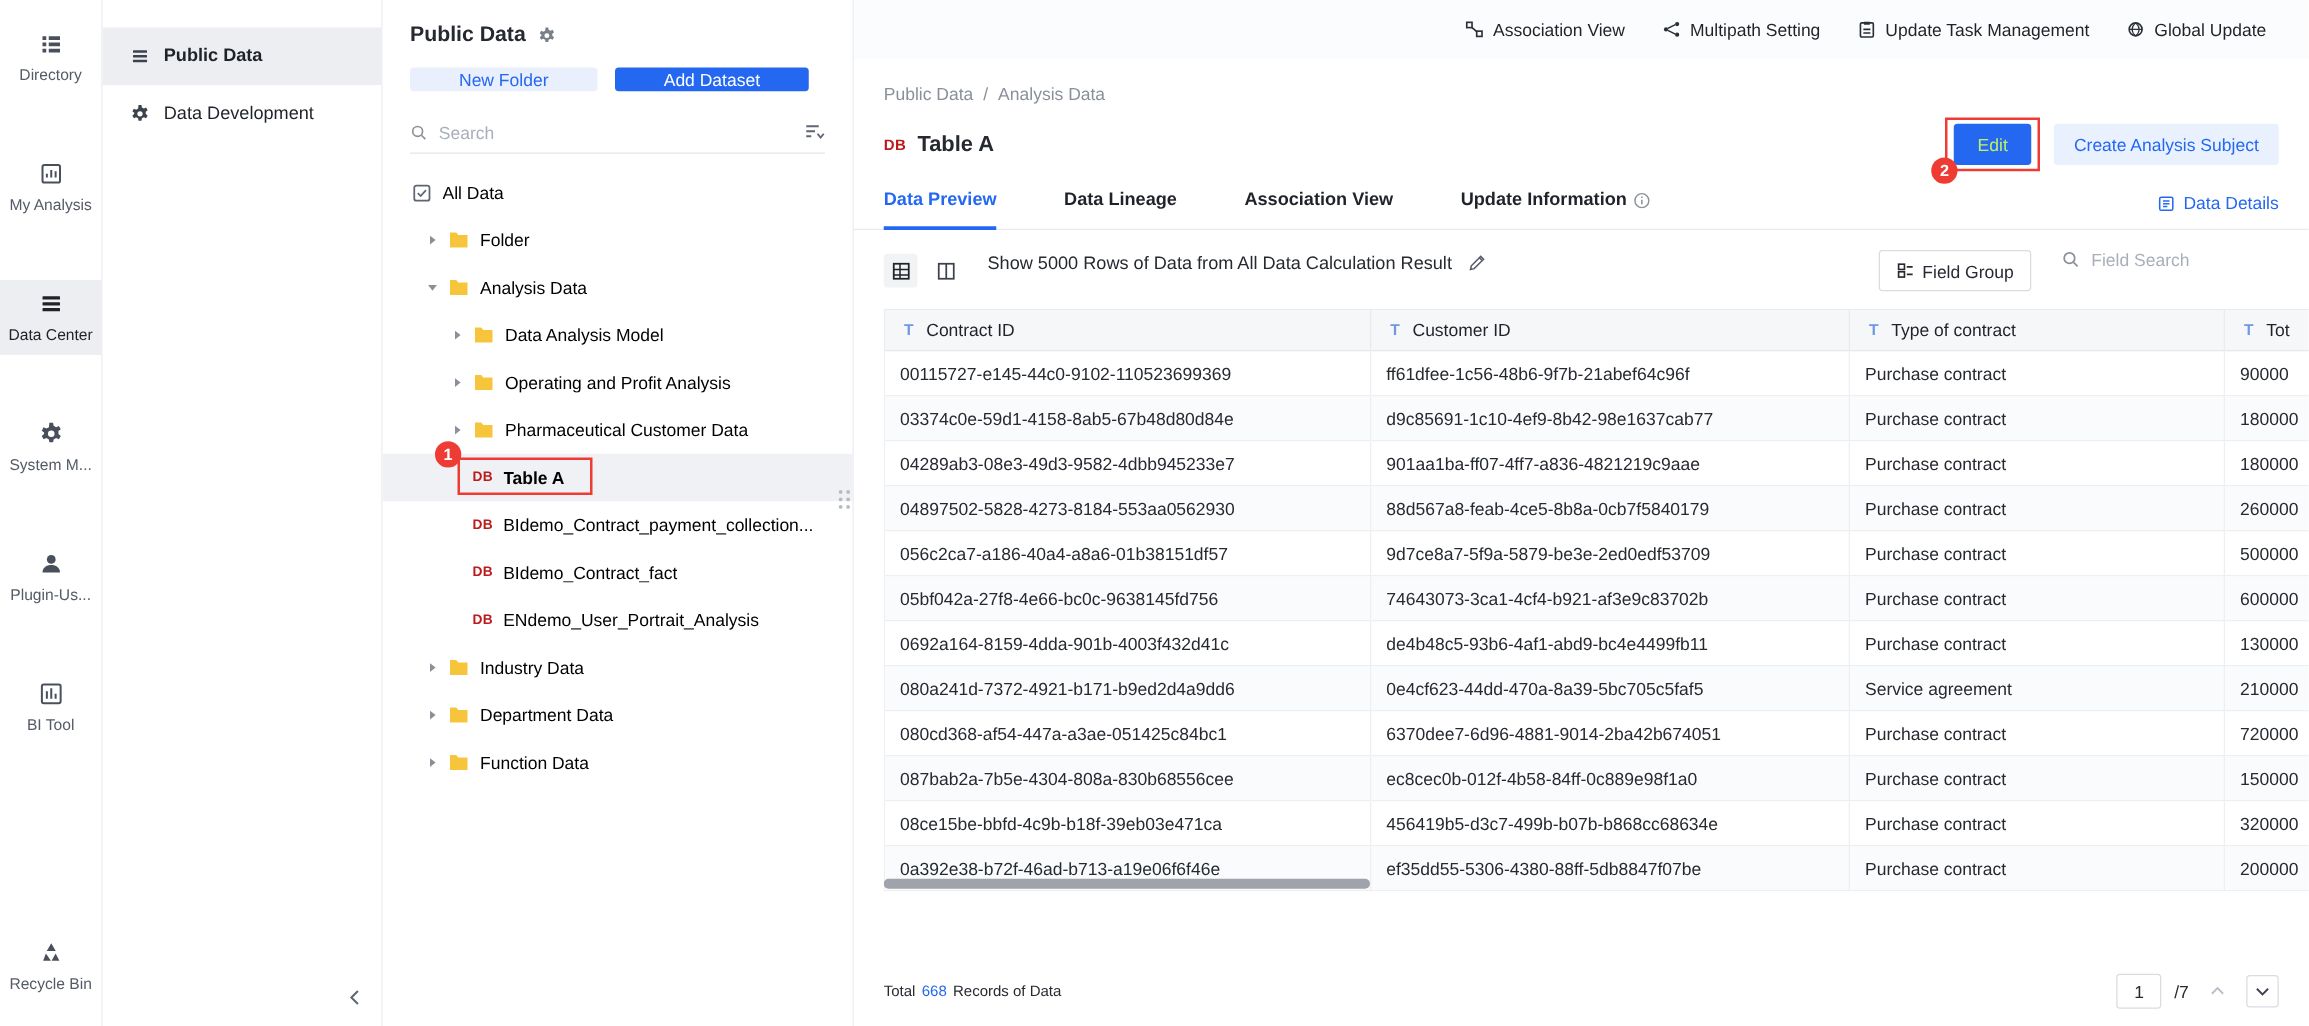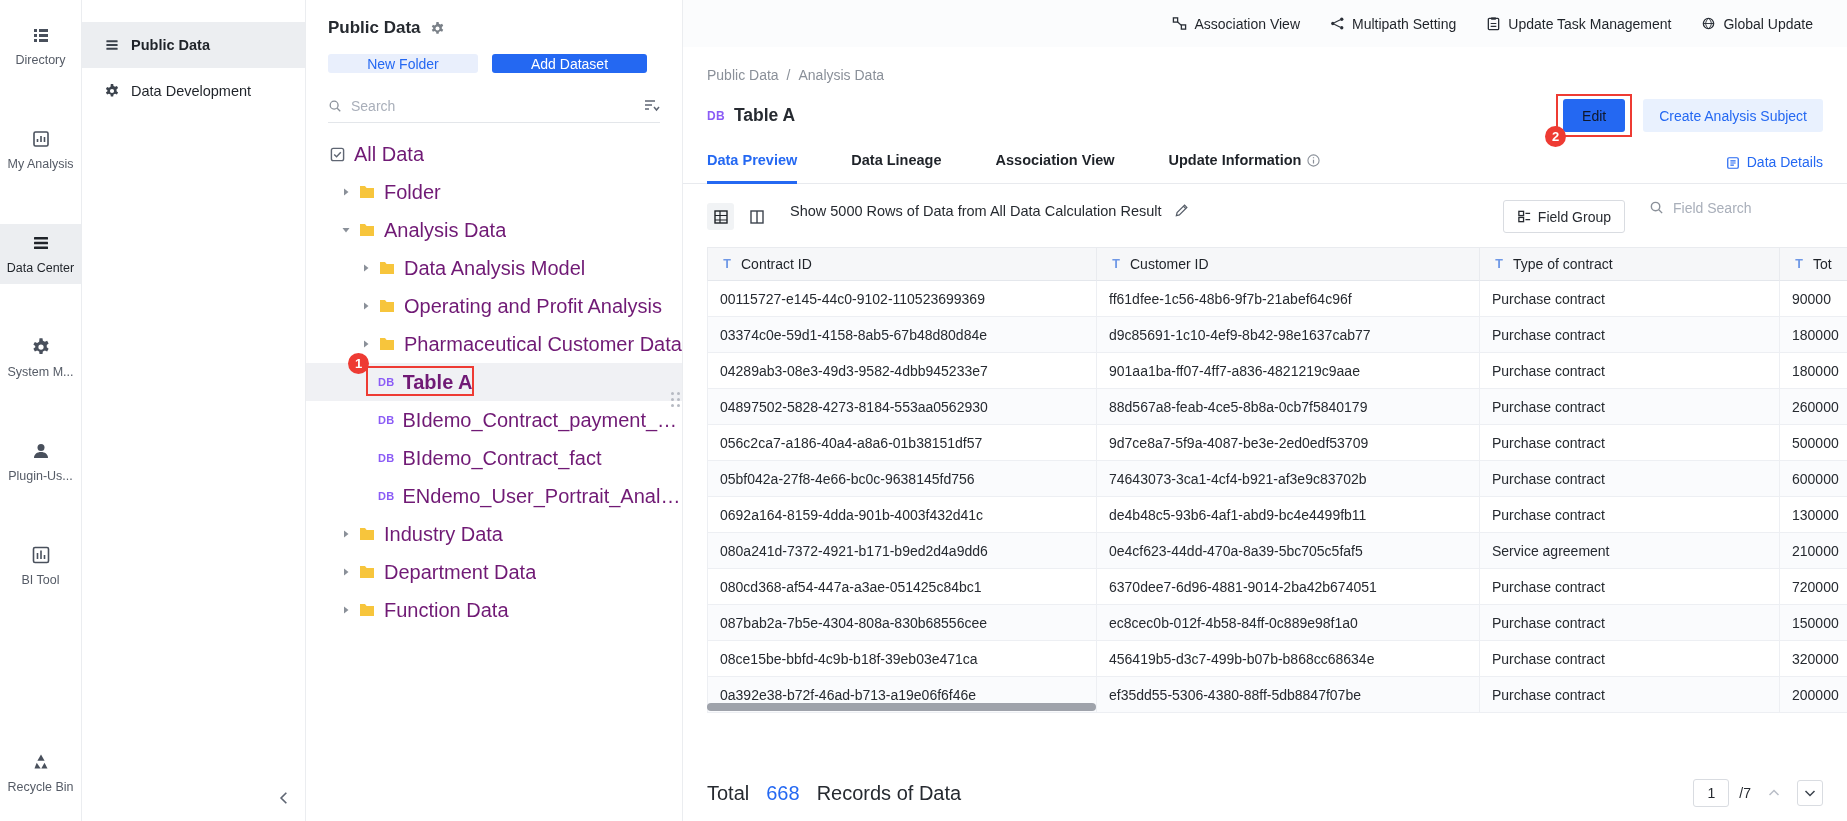--- a/index.html
+++ b/index.html
@@ -36,24 +36,24 @@
   .tree-search{display:flex;align-items:center;gap:9px;margin:0 22px 12px;border-bottom:1px solid #e3e6ea;height:34px}
   .tree-search input{border:none;outline:none;flex:1;font-size:14px;font-family:inherit;color:#262a30}
   .tree-search input::placeholder{color:#a9afba}
   .tree{flex:1}
   .trow{display:flex;align-items:center;height:38px;cursor:pointer;position:relative}
   .trow .caret{width:12px;margin-right:7px}
   .lv0{padding-left:24px}
   .lv1{padding-left:34px}
   .lv2{padding-left:54px}
   .leaf{padding-left:72px}
-  .trow .tlabel{font-size:20px;color:#701a75;white-space:nowrap;overflow:hidden;text-overflow:ellipsis}
+  .trow .tlabel{font-size:14px;color:#000000;white-space:nowrap;overflow:hidden;text-overflow:ellipsis}
   .trow.sel{background:#f0f1f4}
   .trow.sel .tlabel{font-weight:700}
-  .db{color:#8b5cf6;font-weight:700;font-size:11px;margin-right:8px;letter-spacing:.3px}
+  .db{color:#b91c1c;font-weight:700;font-size:11px;margin-right:8px;letter-spacing:.3px}
   .folder-ic,.alldata-ic{margin-right:9px}
   .resize-dots{position:absolute;right:2px;top:392px;display:grid;grid-template-columns:3px 3px;gap:3px;z-index:3}
   .resize-dots i{width:3px;height:3px;background:#b6bac2;border-radius:50%}
 
   
   .anno-rect{position:absolute;border:2px solid #ee3b33;pointer-events:none;z-index:4}
   .anno-badge{position:absolute;width:21px;height:21px;border-radius:50%;background:#ee3b33;color:#fff;font-size:13px;font-weight:700;display:flex;align-items:center;justify-content:center;z-index:5}
   .trow .anno-rect{left:60px;top:3px;width:108px;height:30px}
   .trow .anno-badge{left:42px;top:-10px}
   .anno-wrap{position:relative;display:inline-flex}
@@ -65,21 +65,21 @@
   .top-toolbar{height:47px;display:flex;align-items:center;justify-content:flex-end;gap:30px;padding-right:34px;background:#fbfcfd}
   .tool-item{display:flex;align-items:center;gap:7px;font-size:14px;color:#1f2329;cursor:pointer}
   .tool-item .icon{color:#2a2f37}
   .breadcrumb{margin:20px 0 0 24px;font-size:14px;color:#8a9099;display:flex;gap:8px}
   .crumb{cursor:pointer}
   .title-row{display:flex;align-items:center;margin:16px 24px 0;justify-content:space-between}
   .title-left{display:flex;align-items:center;gap:9px}
   .db-lg{font-size:12px;margin-right:0}
   .page-title{font-size:17.5px;font-weight:700}
   .title-actions{display:flex;align-items:center;gap:18px}
-  .btn.edit{width:62px;height:33px;background:#2468f2;color:#0f172a}
+  .btn.edit{width:62px;height:33px;background:#2468f2;color:#bef264}
   .btn.create{height:33px;padding:0 16px;background:#e9f1fe;color:#2468f2}
   .tabs-row{display:flex;align-items:flex-end;margin-top:20px;padding:0 24px;border-bottom:1px solid #e8eaee;justify-content:space-between}
   .tabs{display:flex;gap:54px}
   .tab{font-size:14.5px;font-weight:700;color:#1f2329;padding-bottom:13px;cursor:pointer;display:flex;align-items:center;gap:6px;border-bottom:3px solid transparent;margin-bottom:-1px}
   .tab.active{color:#2468f2;border-bottom-color:#2468f2}
   .data-details{color:#2468f2;font-size:14px;display:flex;gap:7px;align-items:flex-end;padding-bottom:13px;cursor:pointer}
   .controls-row{display:flex;align-items:center;margin:16px 24px 0;justify-content:space-between}
   .controls-left{display:flex;align-items:flex-start;gap:12px}
   .view-toggle{display:flex;gap:9px;margin-right:8px}
   .vt{width:27px;height:27px;display:flex;align-items:center;justify-content:center;border-radius:3px;cursor:pointer;color:#3c434d;background:#fff}
@@ -98,21 +98,21 @@
   .t-head{background:#f6f7f9;height:34px;border-left:1px solid #e9ebef;border-top:1px solid #e9ebef}
   .t-row{height:36px;background:#fff;border-left:1px solid #edeff3;cursor:default}
   .t-row:nth-child(even){background:#fafbfd}
   .th{display:flex;align-items:center;gap:7px;padding:0 12px;font-size:14px;color:#1f2329;border-right:1px solid #e9ebef;border-bottom:1px solid #e4e7ec;white-space:nowrap;overflow:hidden}
   .t-cell{display:flex;align-items:center;padding:0 12px;font-size:14px;color:#262a30;border-right:1px solid #edeff3;border-bottom:1px solid #edeff3;white-space:nowrap;overflow:hidden}
   .ft-icon{color:#6f98e6;font-weight:700;font-size:12.5px;width:14px;display:inline-flex;justify-content:center;cursor:pointer}
   .hscroll{position:absolute;left:0;bottom:2px;width:389px;height:8px;border-radius:4px;background:#8e939c;opacity:.85;cursor:pointer}
 
   
   .table-footer{margin:auto 24px 14px;display:flex;align-items:center;justify-content:space-between;padding-top:12px}
-  .total{display:flex;gap:17px;font-size:20px}
+  .total{display:flex;gap:5px;font-size:12px}
   .blue{color:#2468f2}
   .pager{display:flex;align-items:center;gap:10px}
   .page-input{min-width:36px;height:28px;border:1px solid #d9dce1;border-radius:3px;display:flex;align-items:center;justify-content:center;font-size:14px;padding:0 6px;cursor:text}
   .page-total{color:#262a30;font-size:14px}
   .pager-btn{width:26px;height:26px;display:flex;align-items:center;justify-content:center;cursor:pointer;color:#b9bec7}
   .pager-btn.boxed{border:1px solid #d9dce1;border-radius:3px;color:#3c434d}
 </style>
 </head>
 <body>
 
@@ -602,21 +602,21 @@
 
   <div class="t-row">
     <div class="t-cell">04897502-5828-4273-8184-553aa0562930</div>
     <div class="t-cell">88d567a8-feab-4ce5-8b8a-0cb7f5840179</div>
     <div class="t-cell">Purchase contract</div>
     <div class="t-cell">260000</div>
   </div>
 
   <div class="t-row">
     <div class="t-cell">056c2ca7-a186-40a4-a8a6-01b38151df57</div>
-    <div class="t-cell">9d7ce8a7-5f9a-4087-be3e-2ed0edf53709</div>
+    <div class="t-cell">9d7ce8a7-5f9a-5879-be3e-2ed0edf53709</div>
     <div class="t-cell">Purchase contract</div>
     <div class="t-cell">500000</div>
   </div>
 
   <div class="t-row">
     <div class="t-cell">05bf042a-27f8-4e66-bc0c-9638145fd756</div>
     <div class="t-cell">74643073-3ca1-4cf4-b921-af3e9c83702b</div>
     <div class="t-cell">Purchase contract</div>
     <div class="t-cell">600000</div>
   </div>

